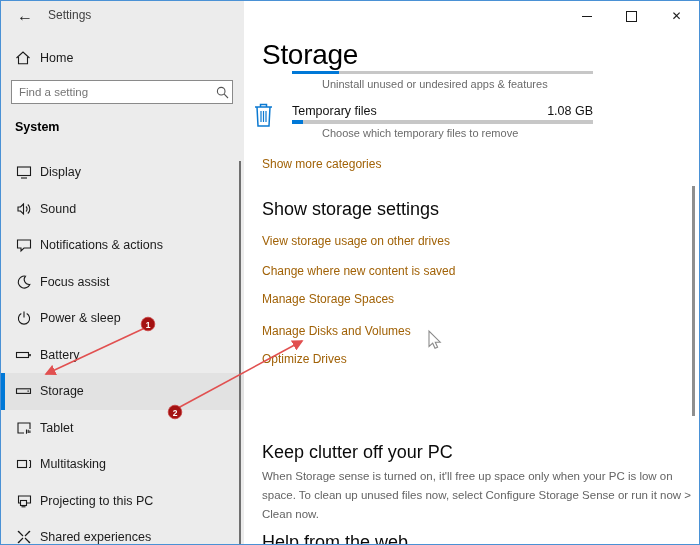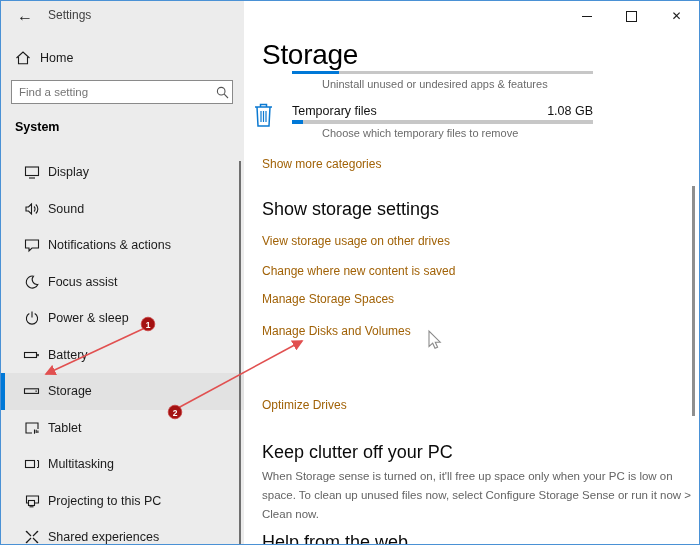--- a/index.html
+++ b/index.html
@@ -11,21 +11,21 @@
   .titlebar-left{position:absolute;left:0;top:0;width:243px;height:30px;}
   .back-btn{position:absolute;left:10px;top:2px;width:28px;height:26px;display:flex;align-items:center;justify-content:center;font-size:16px;color:#1b1b1b;cursor:default;}
   .win-title{position:absolute;left:47px;top:7px;font-size:12px;color:#404040;}
   .home-item{position:absolute;left:0;top:40px;width:243px;height:34px;display:flex;align-items:center;padding-left:14px;box-sizing:border-box;font-size:12.5px;color:#1b1b1b;}
   .home-item .icon{margin-right:9px;display:flex;}
   .search-box{position:absolute;left:10px;top:79px;width:222px;height:24px;background:#fff;border:1px solid #8a8a8a;box-sizing:border-box;display:flex;align-items:center;}
   .search-box input{flex:1;border:none;outline:none;background:transparent;font-family:inherit;font-size:11.5px;color:#666;padding:0 4px 0 7px;}
   .search-glyph{width:20px;display:flex;justify-content:center;align-items:center;}
   .section-label{position:absolute;left:14px;top:119px;font-size:12.5px;font-weight:bold;color:#000;}
   .nav-list{position:absolute;left:0;top:153px;width:243px;}
-  .nav-item{position:relative;height:36.5px;display:flex;align-items:center;padding-left:22px;box-sizing:border-box;font-size:12.5px;color:#1b1b1b;}
+  .nav-item{position:relative;height:36.5px;display:flex;align-items:center;padding-left:14px;box-sizing:border-box;font-size:12.5px;color:#1b1b1b;}
   .nav-item .icon{width:17px;margin-right:8px;display:flex;justify-content:center;}
   .nav-item.selected{background:#e2e2e2;}
   .nav-item.selected::before{content:"";position:absolute;left:0;top:0;width:4px;height:100%;background:#0078d7;}
   .sb-scroll{position:absolute;left:238px;top:160px;width:2px;height:383px;background:#6f6f6f;}
 
   
   .content{position:absolute;left:243px;top:0;width:455px;height:543px;background:#fff;}
   .page-title{position:absolute;left:261px;top:38px;font-size:28px;font-weight:300;color:#000;letter-spacing:-.3px;}
   .progress{position:absolute;height:4px;background:#c7c7c7;width:301px;left:291px;}
   .progress .fill{height:100%;background:#0078d7;}
@@ -34,21 +34,21 @@
   .caption{position:absolute;font-size:11px;color:#6b6b6b;margin-left:30px;}
   .cap1{left:291px;top:77px;}
   .row-label{position:absolute;left:291px;top:103px;font-size:12.5px;color:#111;}
   .row-size{position:absolute;left:291px;top:103px;width:301px;text-align:right;font-size:12.5px;color:#111;}
   .trash{position:absolute;left:252px;top:100px;}
   .cap2{left:291px;top:126px;}
   a.link{color:#a16207;font-size:12px;text-decoration:none;position:absolute;left:261px;cursor:pointer;}
   .lk-showmore{top:156px;}
   .sub-heading{position:absolute;left:261px;font-size:18px;color:#0a0a0a;}
   .hd-more{top:198px;}
-  .lk1{top:233px;} .lk2{top:263px;} .lk3{top:291px;} .lk4{top:323px;} .lk5{top:351px;margin-top:46px;} .lk6{top:381px;}
+  .lk1{top:233px;} .lk2{top:263px;} .lk3{top:291px;} .lk4{top:323px;} .lk5{top:351px;} .lk6{top:381px;}
   .hd-clutter{top:441px;text-align:right;}
   .clutter-body{position:absolute;left:261px;top:466px;width:432px;font-size:11.5px;line-height:19px;color:#646464;}
   .hd-help{top:531px;}
   .ct-scroll{position:absolute;left:691px;top:185px;width:3px;height:230px;background:#8f8f8f;}
 
   
   .win-controls{position:absolute;right:0;top:0;height:30px;display:flex;}
   .wc-btn{width:45px;height:30px;display:flex;align-items:center;justify-content:center;color:#1a1a1a;cursor:default;}
   .glyph-min{width:10px;height:1px;background:#1a1a1a;}
   .glyph-max{width:9px;height:9px;border:1px solid #1a1a1a;}

